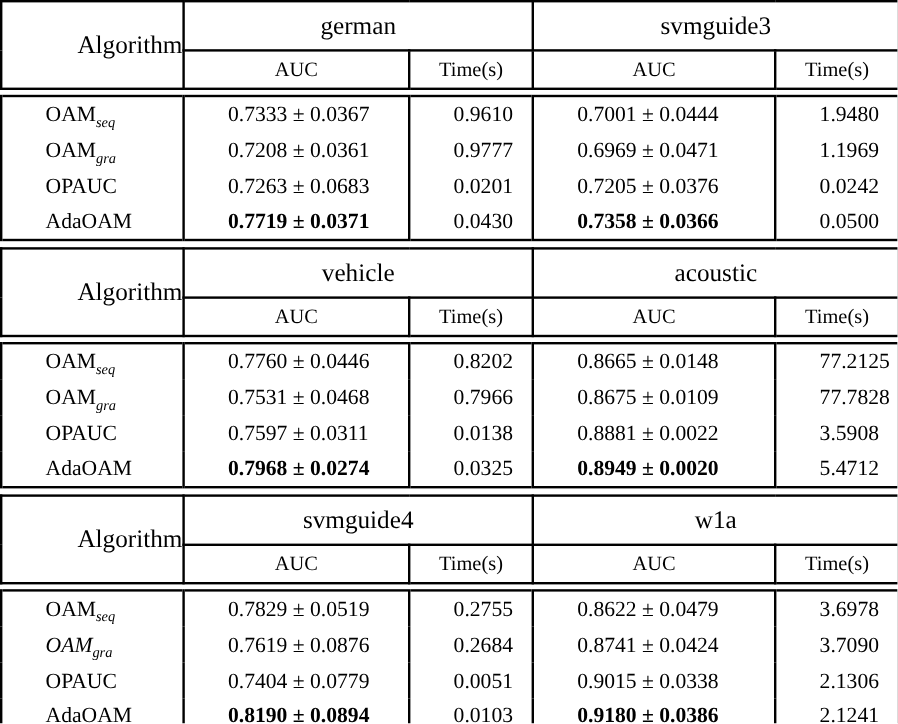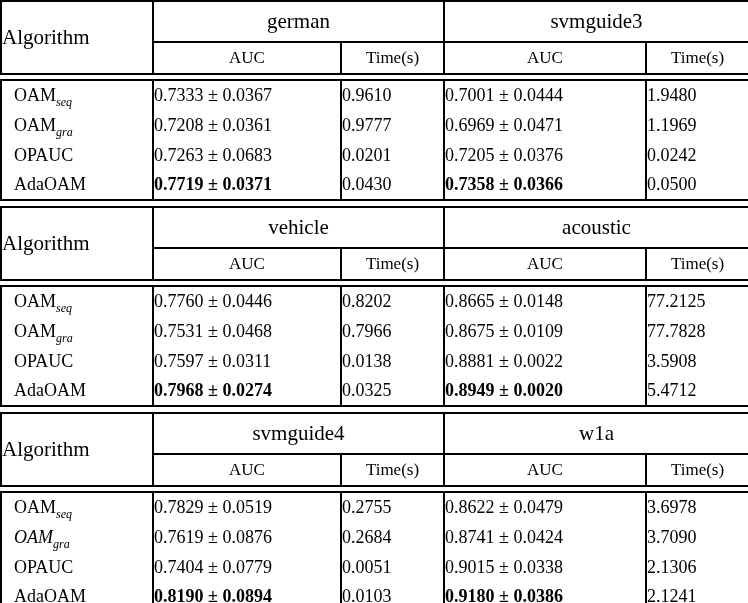--- a/index.html
+++ b/index.html
@@ -17,24 +17,24 @@
   col.c1 { width: 188px; }
   col.c2 { width: 103px; }
   col.c3 { width: 202px; }
   col.c4 { width: 103px; }
   .hdr-table { border: 2px solid #000; margin-bottom: 4px; }
   .hdr-table td { border: 2px solid #000; vertical-align: middle; white-space: nowrap; }
   .body-table { border: 2px solid #000; }
   .body-table td {
     border-left: 2px solid #000; border-right: 2px solid #000;
     border-top: 0; border-bottom: 0;
-    vertical-align: middle; white-space: nowrap;
+    vertical-align: middle; white-space: nowrap; padding-left: 36px;
   }
   .alg-hdr {
-    font-size: 21px; text-align: left;
+    font-size: 21px; text-align: right;
     vertical-align: top; line-height: 31px;
   }
   .ds-hdr { font-size: 21px; text-align: center; height: 41px; }
   .sub-hdr { font-size: 17px; text-align: center; height: 32px; }
   .alg-cell { font-size: 18px; text-align: left; padding-left: 12px; height: 30px; }
   .alg-cell sub { font-size: 12px; font-style: italic; line-height: 0; }
   .val { font-size: 18px; text-align: left; height: 30px; }
   .b { font-weight: bold; }
   .it { font-style: italic; }
 </style>

